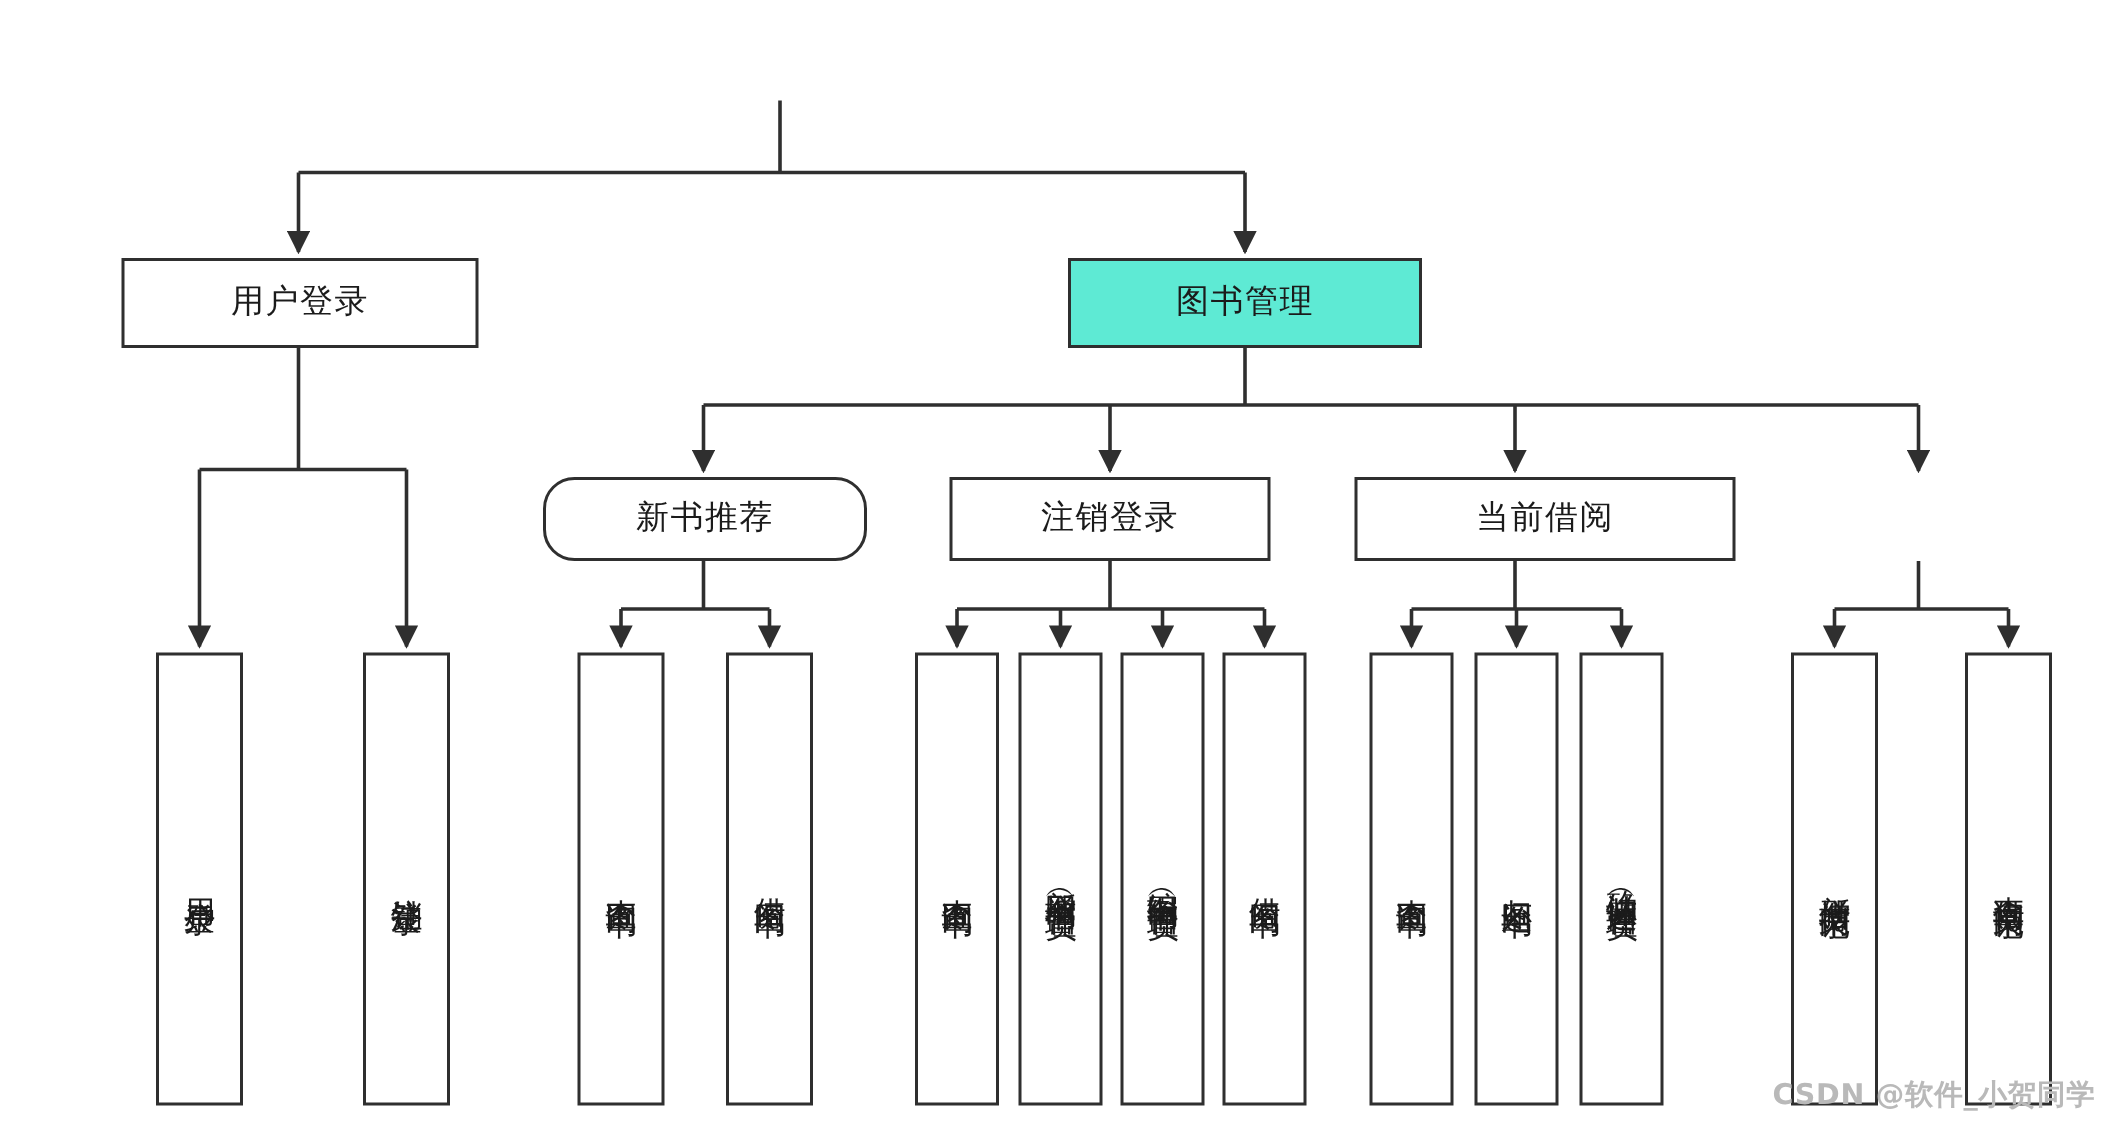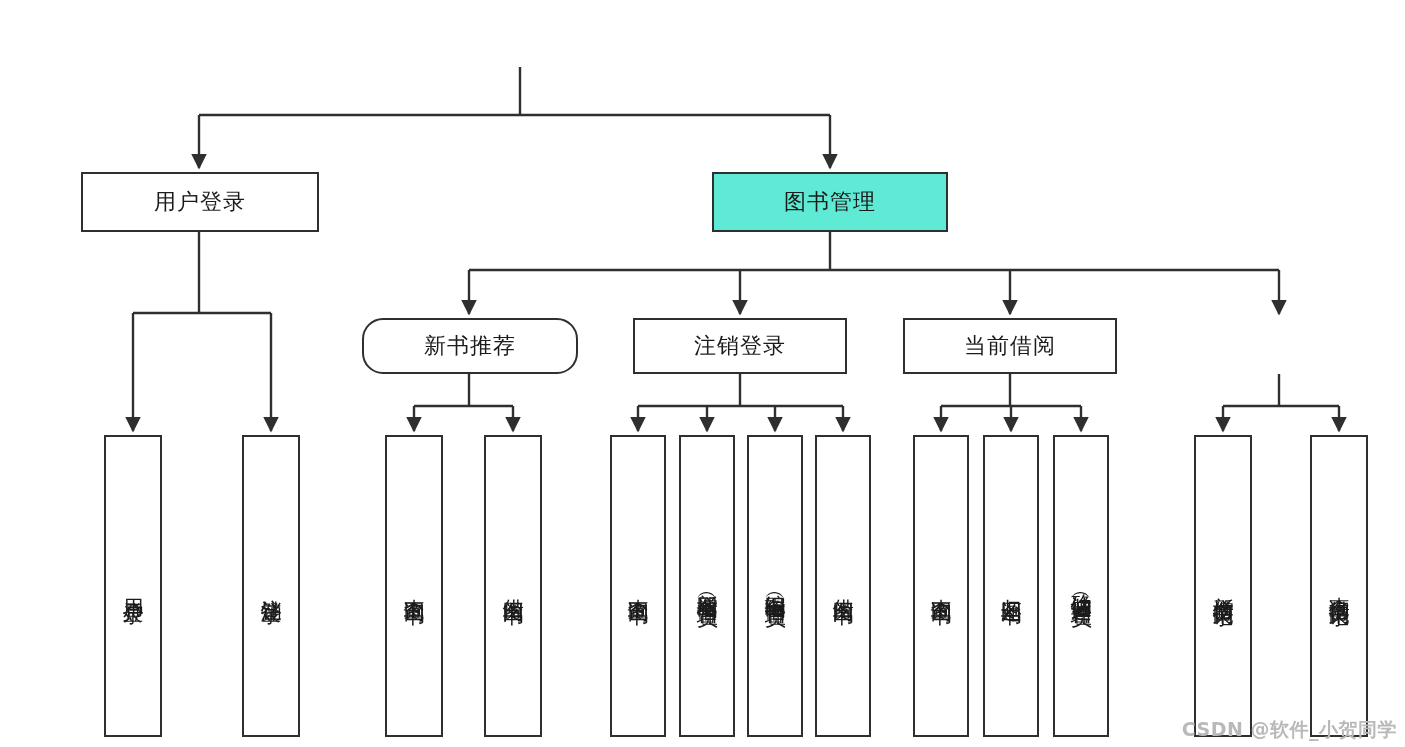--- a/index.html
+++ b/index.html
@@ -136,21 +136,21 @@
   <div class="node h" id="n-l2-1" style="left: 712px; top: 172px; width: 236px; height: 60px; border-color: rgb(47, 47, 47); background: #5eead4; color: rgb(27, 27, 27);">
     <span>图书管理</span>
   </div>
 
   <div class="node h" id="n-l3-0" style="left: 362px; top: 318px; width: 216px; height: 56px; border-color: rgb(47, 47, 47); background: rgb(255, 255, 255); color: rgb(27, 27, 27); border-radius: 21px;">
     <span>新书推荐</span>
   </div>
   <div class="node h" id="n-l3-1" style="left: 633px; top: 318px; width: 214px; height: 56px; border-color: rgb(47, 47, 47); background: rgb(255, 255, 255); color: rgb(27, 27, 27);">
     <span>注销登录</span>
   </div>
-  <div class="node h" id="n-l3-2" style="left: 903px; top: 318px; width: 214px; height: 56px; border-color: rgb(47, 47, 47); background: rgb(255, 255, 255); color: rgb(27, 27, 27);">
+  <div class="node h" id="n-l3-2" style="left: 903px; top: 318px; width: 254px; height: 56px; border-color: rgb(47, 47, 47); background: rgb(255, 255, 255); color: rgb(27, 27, 27);">
     <span>当前借阅</span>
   </div>
 
   <div class="node leaf" id="n-lf-0" style="left: 104px; top: 435px; width: 58px; height: 302px; border-color: rgb(47, 47, 47); background: rgb(255, 255, 255); color: rgb(27, 27, 27);">
     <span class="vtext">用户登录</span>
   </div>
   <div class="node leaf" id="n-lf-1" style="left: 242px; top: 435px; width: 58px; height: 302px; border-color: rgb(47, 47, 47); background: rgb(255, 255, 255); color: rgb(27, 27, 27);">
     <span class="vtext">注销登录</span>
   </div>
   <div class="node leaf" id="n-lf-2" style="left: 385px; top: 435px; width: 58px; height: 302px; border-color: rgb(47, 47, 47); background: rgb(255, 255, 255); color: rgb(27, 27, 27);">

